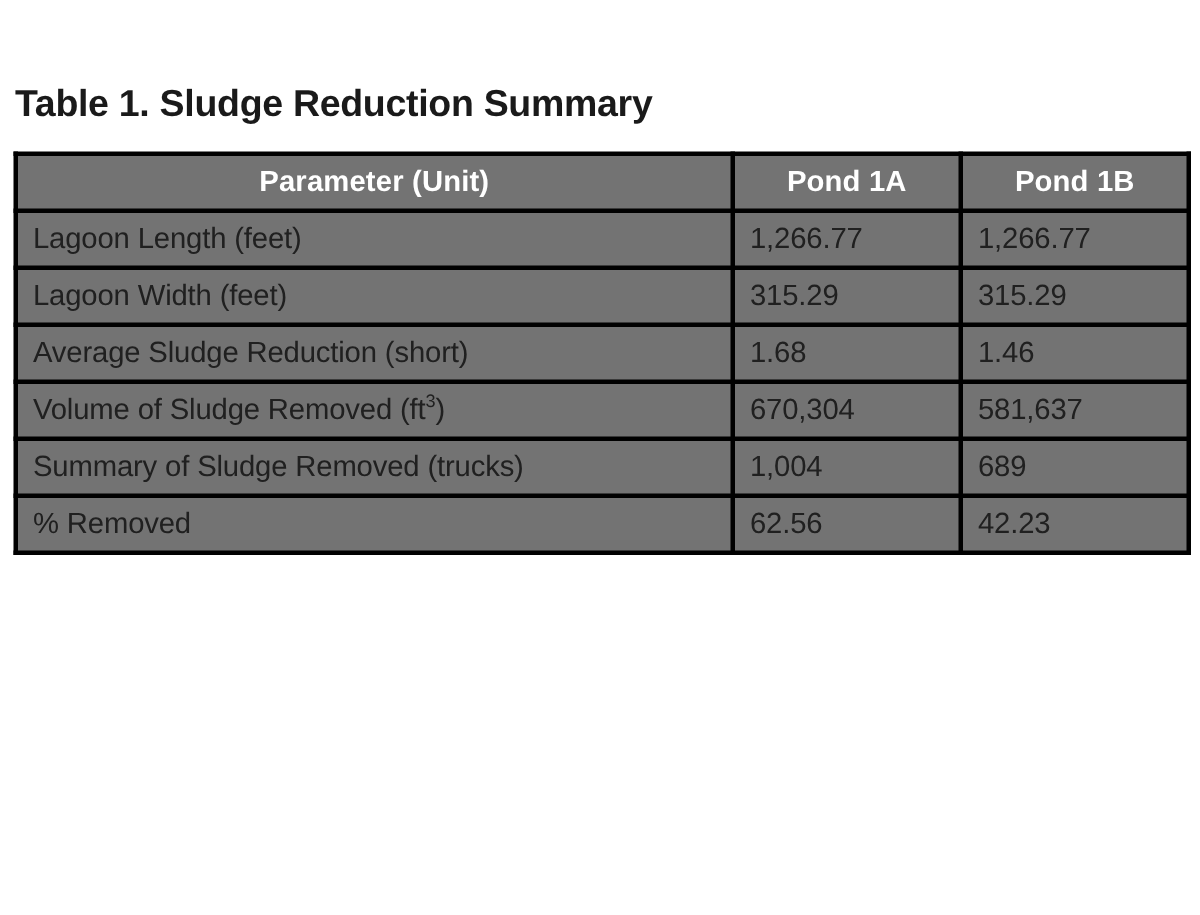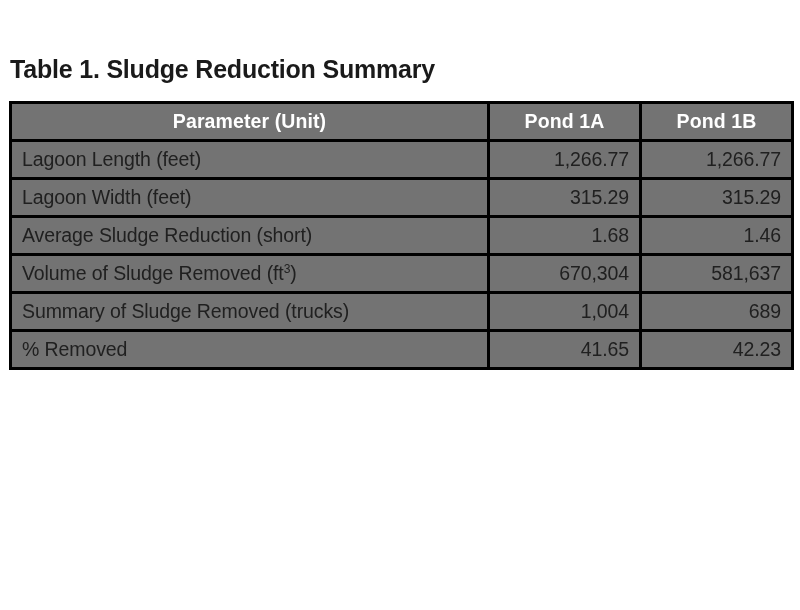--- a/index.html
+++ b/index.html
@@ -84,21 +84,20 @@
   thead th.th-pond  { text-align: center; }
 
   tbody td.cell-param {
     text-align: left;
     font-weight: 400;
     color: #202020;
     letter-spacing: -0.1px;
     white-space: nowrap;
   }
   tbody td.cell-value {
-    text-align: right;
     font-weight: 400;
     color: #202020;
     letter-spacing: -0.1px;
     white-space: nowrap;
   }
 
   tbody tr td { height: 44px; }
 
   sup {
     font-size: 0.62em;
@@ -151,20 +150,20 @@
             <td class="cell-value">670,304</td>
             <td class="cell-value">581,637</td>
           </tr>
           <tr>
             <td class="cell-param">Summary of Sludge Removed (trucks)</td>
             <td class="cell-value">1,004</td>
             <td class="cell-value">689</td>
           </tr>
           <tr>
             <td class="cell-param">% Removed</td>
-            <td class="cell-value">41.65</td>
+            <td class="cell-value">62.56</td>
             <td class="cell-value">42.23</td>
           </tr>
         </tbody>
     </table>
   </div>
 
 </div>
 
 </body></html>

